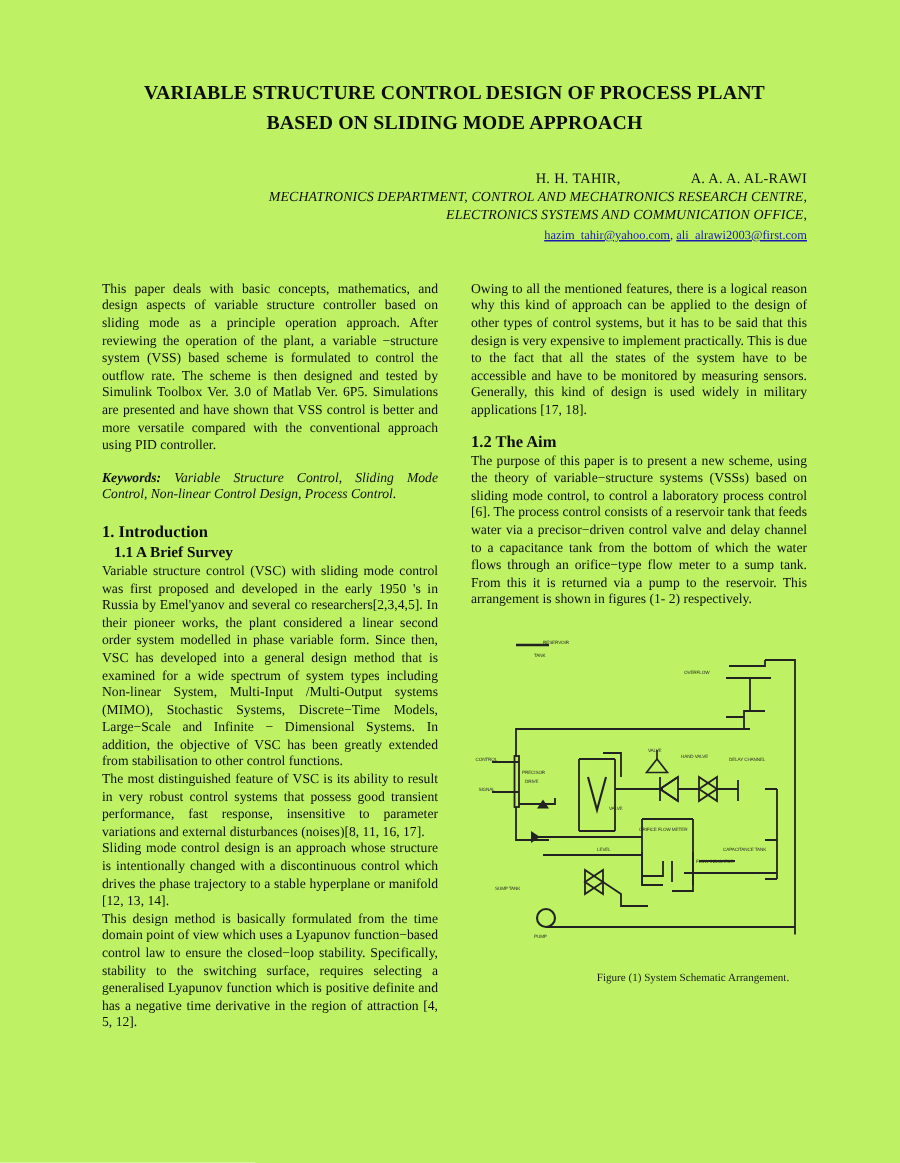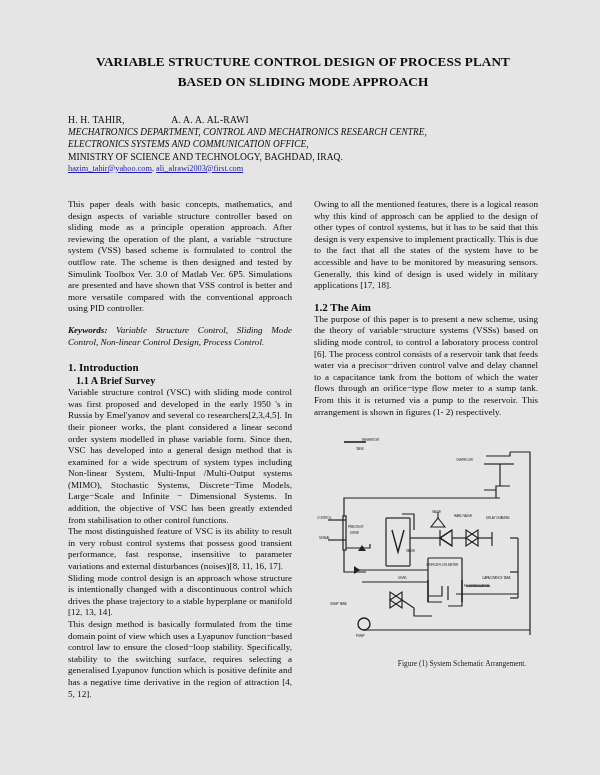--- a/index.html
+++ b/index.html
@@ -13,21 +13,21 @@
     font-family: "Liberation Serif", serif;
     color: #0d0d0d;
     position: relative;
     overflow: hidden;
   }
   .page {
     position: absolute;
     left: 0; top: 0;
     width: 600px;
     height: 775px;
-    background: #e5e5e5;
+    background: #bef264;
   }
   .content {
     position: absolute;
     left: 68px;
     top: 52px;
     width: 470px;
   }
 
   
   .paper-title {
@@ -36,21 +36,21 @@
     font-size: 13.2px;
     line-height: 20px;
     text-align: center;
     letter-spacing: 0.1px;
     margin: 0 6px;
   }
 
   
   .authors {
     margin-top: 22px;
-    text-align: left;
+    text-align: right;
     font-size: 9.6px;
     line-height: 12.2px;
   }
   .author-names {
     font-size: 9.6px;
     letter-spacing: 0.2px;
   }
   .author-names .sep {
     display: inline-block;
     width: 42px;
@@ -165,21 +165,20 @@
     <h1 class="paper-title">VARIABLE STRUCTURE CONTROL DESIGN OF PROCESS PLANT BASED ON SLIDING MODE APPROACH</h1>
 
     <div class="authors">
       <div class="author-names">
         <span>H. H. TAHIR,</span>
         <span class="sep"></span>
         <span>A. A. A.  AL-RAWI</span>
       </div>
       <div class="affil">MECHATRONICS DEPARTMENT, CONTROL AND MECHATRONICS RESEARCH CENTRE,</div>
       <div class="affil">ELECTRONICS SYSTEMS AND COMMUNICATION OFFICE,</div>
-      <div class="affil-plain">MINISTRY OF SCIENCE AND TECHNOLOGY, BAGHDAD, IRAQ.</div>
       <div class="emails">
         <a href="#">hazim_tahir@yahoo.com</a><span>, </span><a href="#">ali_alrawi2003@first.com</a>
       </div>
     </div>
 
     <div class="columns">
 
       <div class="col">
         <p>This paper deals with basic concepts, mathematics, and design aspects of variable structure controller based on sliding mode as a principle operation approach. After reviewing the operation of the plant, a variable −structure system (VSS) based scheme is formulated to control the outflow rate. The scheme is then designed and tested by Simulink Toolbox Ver. 3.0 of Matlab Ver. 6P5. Simulations are presented and have shown that VSS control is better and more versatile compared with the conventional approach using PID controller.</p>
 

